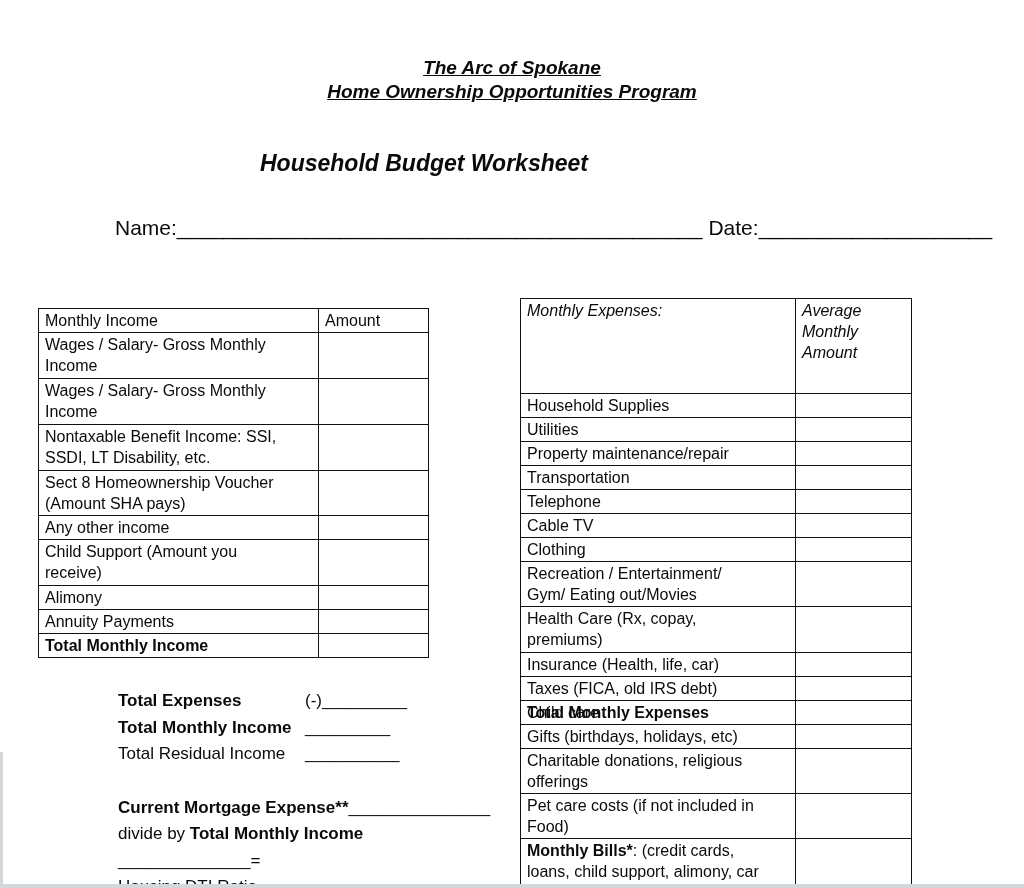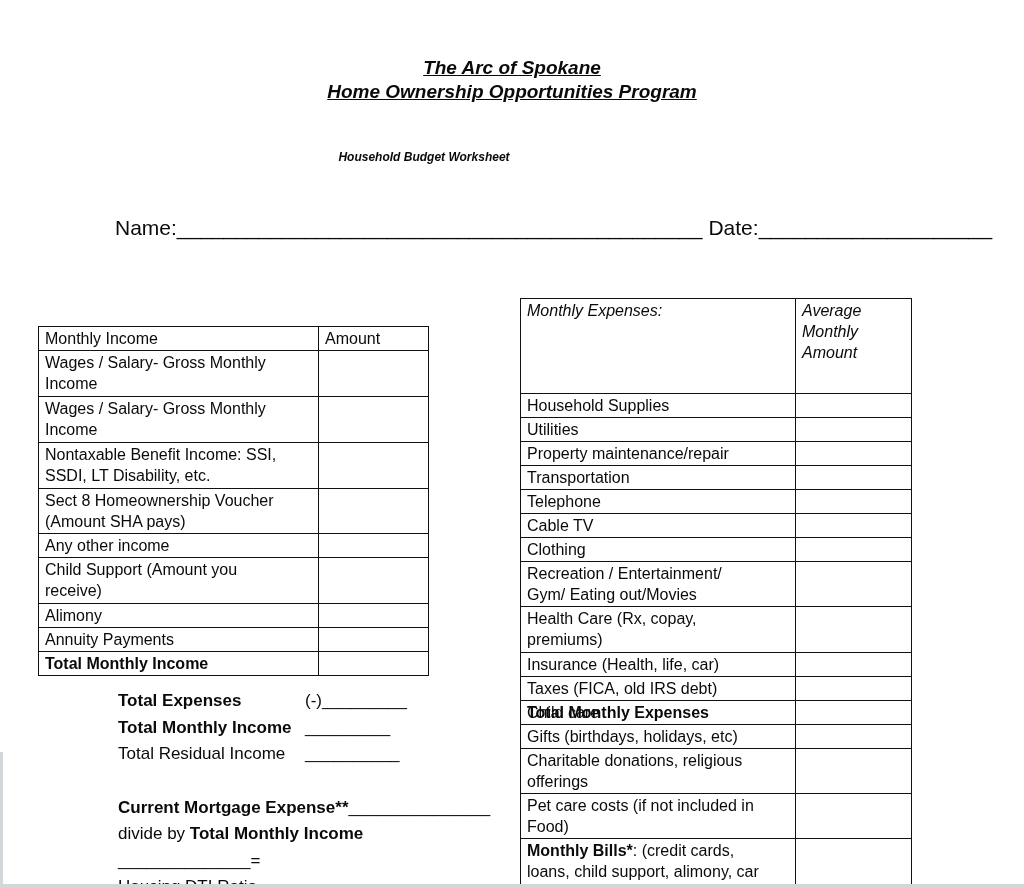--- a/index.html
+++ b/index.html
@@ -11,34 +11,34 @@
   .b{font-weight:bold;}
 
   
   .titles{
     position:absolute;top:56px;left:0;width:1024px;text-align:center;
     font-weight:bold;font-style:italic;font-size:19px;line-height:24px;
   }
   .titles .u{text-decoration:underline;}
   .doc-title{
     position:absolute;top:150px;left:0;width:848px;text-align:center;
-    font-weight:bold;font-style:italic;font-size:12px;
+    font-weight:bold;font-style:italic;font-size:23px;
   }
   .name-row{
     position:absolute;top:216px;left:115px;font-size:21px;white-space:nowrap;
   }
   .name-row .gap{display:inline-block;width:6px;}
 
   
   table{border-collapse:collapse;table-layout:fixed;position:absolute;}
   td{
     border:1.5px solid #111;vertical-align:top;padding:1px 6px;
     font-size:16px;line-height:21px;white-space:pre-line;overflow:hidden;
   }
-  table.income{left:38px;top:308px;width:390px;margin-top:18px;}
+  table.income{left:38px;top:308px;width:390px;}
   table.income col.c1{width:280px;} table.income col.c2{width:110px;}
   table.expense{left:520px;top:298px;width:391px;}
   table.expense col.c1{width:275px;} table.expense col.c2{width:116px;}
 
   tr.h23{height:23px;} tr.h24{height:24px;} tr.h46{height:46px;}
   tr.h47{height:32px;} tr.h60{height:60px;} tr.h73{height:95px;font-style:italic;}
 
   td.overlap{position:relative;}
   td.overlap .under,
   td.overlap .over{position:absolute;left:6px;top:1px;white-space:nowrap;}

